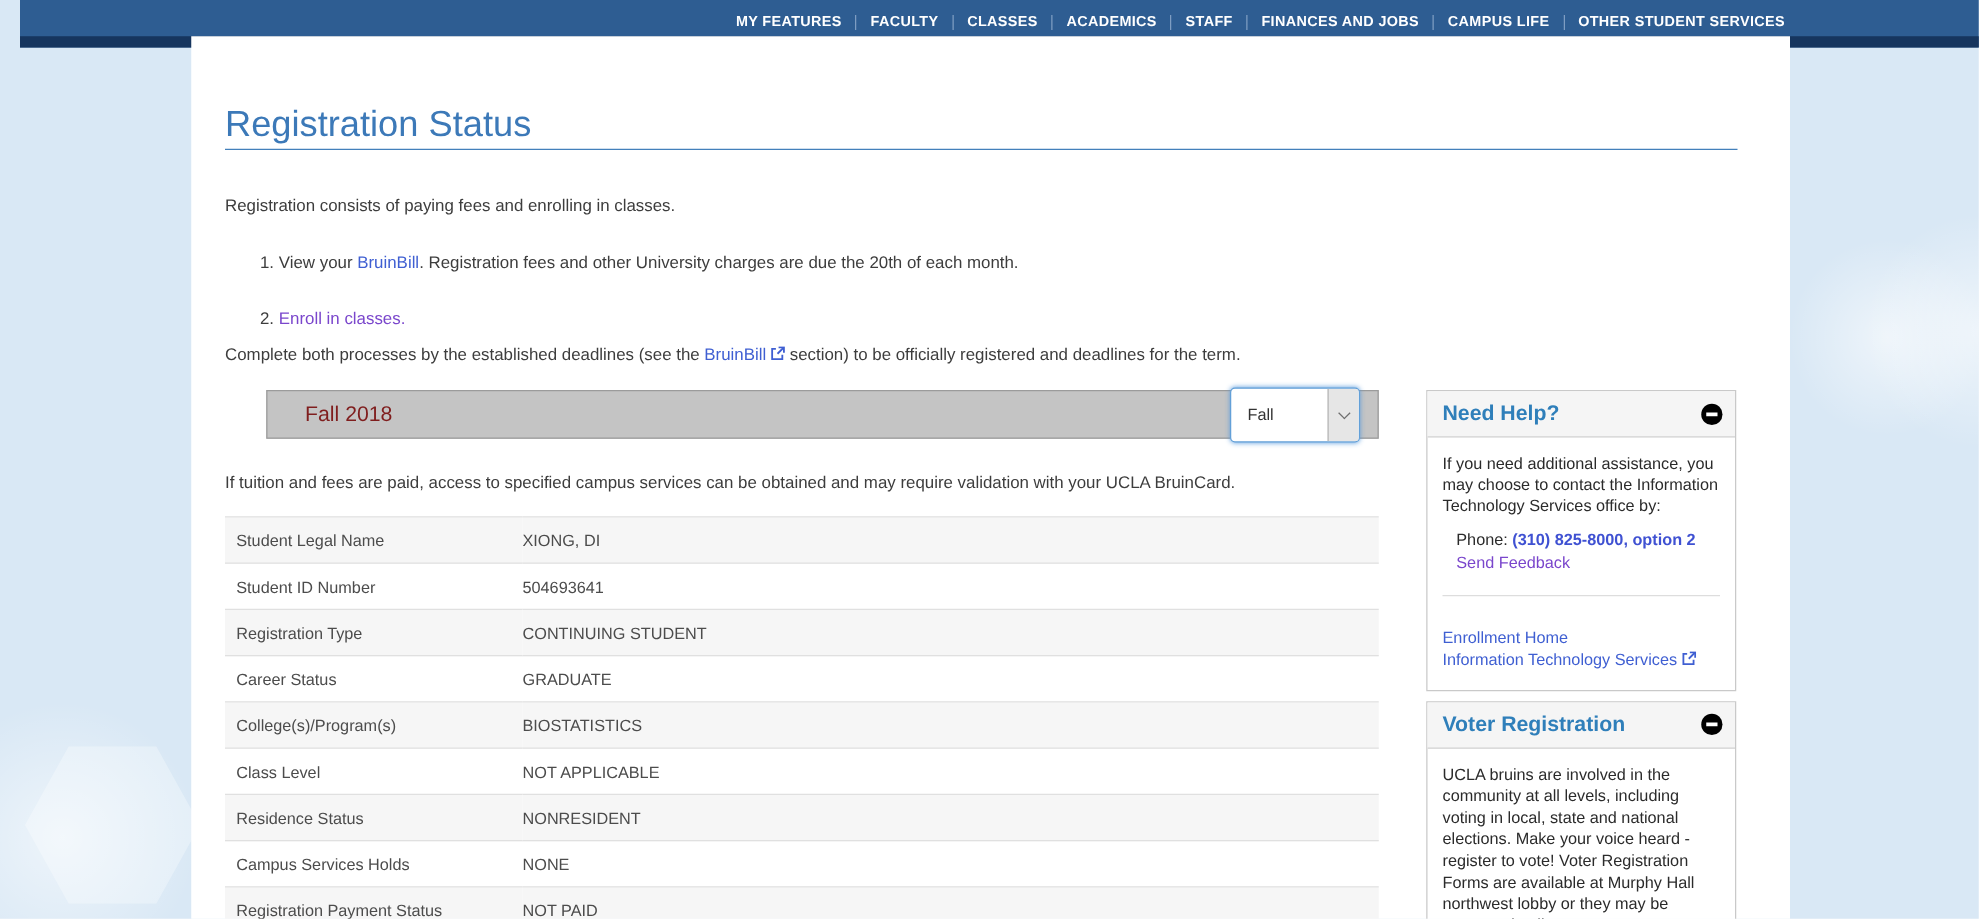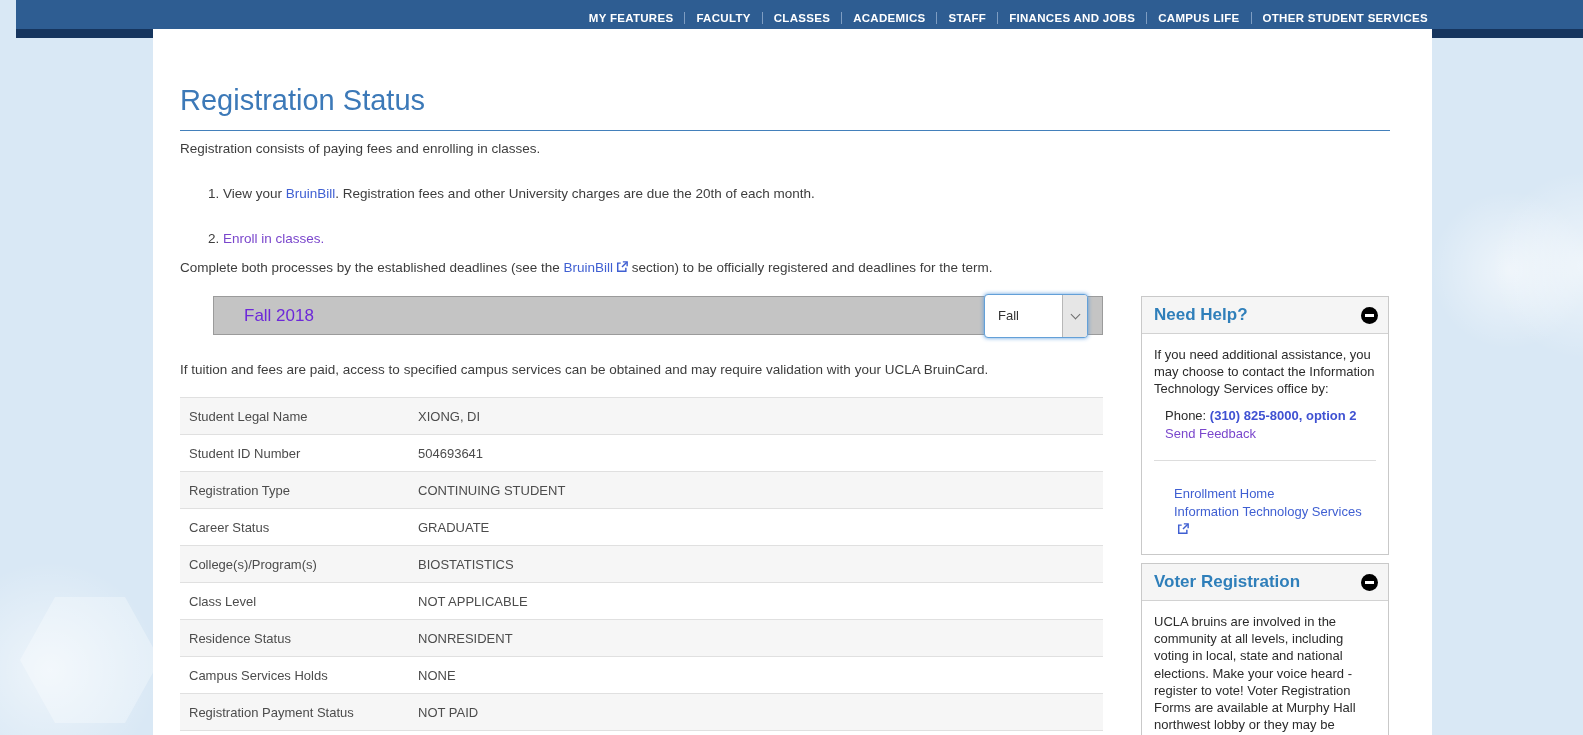--- a/index.html
+++ b/index.html
@@ -20,40 +20,40 @@
     display:flex; align-items:center; }
   .topnav a { color:#ffffff; font-size:11.5px; font-weight:bold; letter-spacing:0.3px;
     text-decoration:none; white-space:nowrap; }
   .topnav .sep { width:1px; height:12px; background:#7e9dc2; margin:0 11px; }
 
   
   .panel { position:absolute; top:29px; left:153px; width:1279px; height:710px;
     background:#ffffff; z-index:2; padding:0 42px 0 27px; }
 
   h1.page-title { margin-top:55px; font-size:29px; font-weight:400; color:#3c79b8;
-    padding-bottom:13px; border-bottom:1px solid #4380bb; }
-
-  .lead { margin-top:10px; font-size:13.5px; color:#3d3d3d; }
+    padding-bottom:2px; border-bottom:1px solid #4380bb; }
+
+  .lead { margin-top:37px; font-size:13.5px; color:#3d3d3d; }
   ol.steps { margin:14px 0 0; padding-left:43px; font-size:13.5px; color:#3d3d3d; }
   ol.steps li { margin-bottom:5px;margin-top:30px; }
   .deadline { margin-top:14px; font-size:13.5px; color:#3d3d3d; }
 
   a.blue-link { color:#3f5fd2; text-decoration:none; }
   a.visited-link { color:#7a46cc; text-decoration:none; }
   .ext-icon { display:inline-block; vertical-align:-1px; margin-left:3px; }
 
   .columns { display:flex; margin-top:20px; }
   .main-col { width:923px; flex:none; }
   .side-col { width:248px; flex:none; margin-left:38px; }
 
   
   .term-bar { margin-left:33px; width:890px; height:39px; background:#c4c4c4;
     border:1px solid #9b9b9b; display:flex; align-items:center;
     padding:0 14px 0 30px; }
-  .term-heading { font-size:17px; color:#6d28d9; flex:1; }
+  .term-heading { font-size:17px; color:#7f1d1d; flex:1; }
   .term-select { width:104px; height:44px; background:#ffffff; border:1px solid #63a0d8;
     border-radius:4px; box-shadow:0 0 4px rgba(80,150,220,0.9); display:flex;
     align-items:stretch; overflow:hidden; cursor:pointer; }
   .term-select .value { flex:1; font-size:13px; color:#333; display:flex;
     align-items:center; padding-left:13px; }
   .term-select .chev-box { width:25px; background:#e6e6e6; border-left:1px solid #b7b7b7;
     display:flex; align-items:center; justify-content:center; }
   .chevron { width:7px; height:7px; border-right:1.5px solid #6e6e6e;
     border-bottom:1.5px solid #6e6e6e; transform:rotate(45deg); margin-top:-3px; }
 
@@ -74,21 +74,21 @@
   .side-box-title { font-size:17px; font-weight:bold; color:#2f7fba; }
   .minus-icon { width:17px; height:17px; border-radius:50%; background:#000;
     position:relative; flex:none; cursor:pointer; }
   .minus-icon::after { content:""; position:absolute; left:4px; right:4px; top:7px;
     height:3px; background:#fff; }
   .side-box-body { padding:12px 12px 14px 12px; font-size:13px; color:#2b2b2b;
     line-height:1.32; }
   .phone-block { margin:10px 0 0 11px; line-height:1.35; }
   .phone-link { font-weight:bold; color:#3f51d2; text-decoration:none; }
   .side-hr { border:none; border-top:1px solid #dddddd; margin:17px 0 24px 0; }
-  .side-links { margin-left:20px; line-height:1.4; }
+  .side-links { line-height:1.4; }
   .side-links a { display:inline; }
   .voter-para2 { margin-top:10px; }
 </style>
 </head>
 <body>
 
 <div class="viewport">
 
   <div class="hex" style="left:300px; top:55px; width:130px; height:130px;"></div>
   <div class="hex" style="left:330px; top:195px; width:110px; height:110px;"></div>

